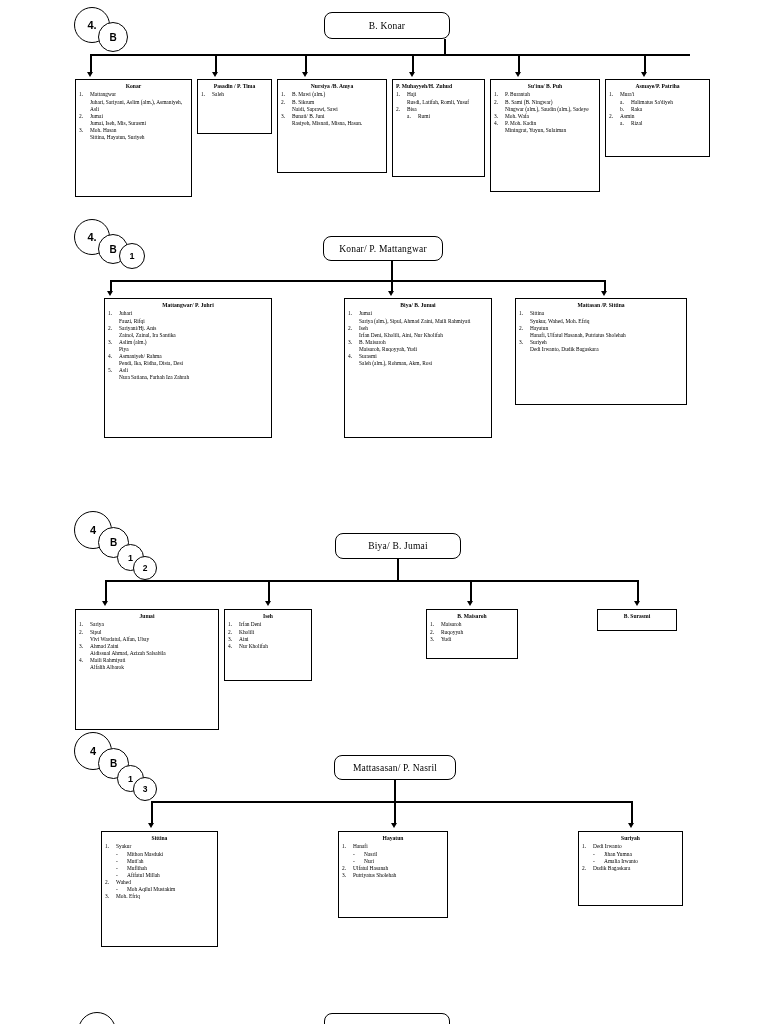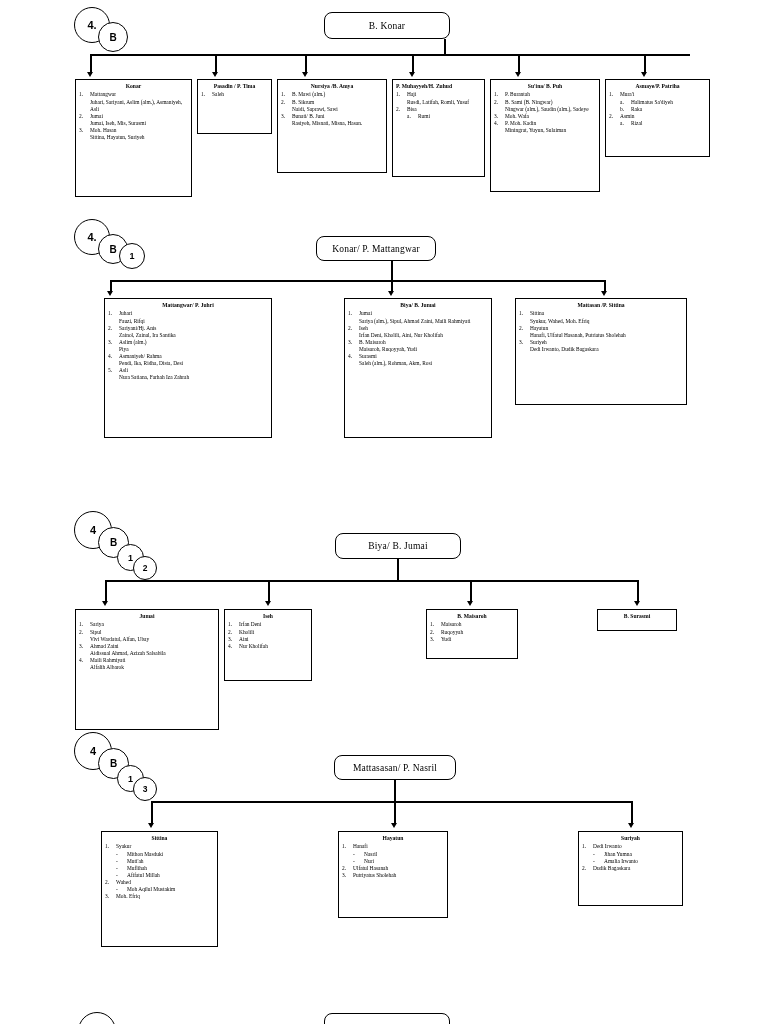--- a/index.html
+++ b/index.html
@@ -193,21 +193,21 @@
   <div class="badge" style="left:74px; top:219px; width:36px; height:36px; font-size:11px;">
     <span>4.</span>
   </div>
   <div class="badge" style="left:98px; top:234px; width:30px; height:30px; font-size:10px;">
     <span>B</span>
   </div>
   <div class="badge" style="left:119px; top:243px; width:26px; height:26px; font-size:9px;">
     <span>1</span>
   </div>
 
-  <div class="root-node" style="left:316px; top:236px; width:120px; height:25px;">
+  <div class="root-node" style="left:323px; top:236px; width:120px; height:25px;">
     <span>Konar/ P. Mattangwar</span>
   </div>
   <div class="vline" style="left:391px; top:261px; height:20px;"></div>
   <div class="hline" style="left:110px; top:280px; width:495px;"></div>
   <div class="vline" style="left:110px; top:280px; height:12px;"></div>
   <div class="arrow" style="left:107.4px; top:291px;"></div>
   <div class="vline" style="left:391px; top:280px; height:12px;"></div>
   <div class="arrow" style="left:388.4px; top:291px;"></div>
   <div class="vline" style="left:604px; top:280px; height:12px;"></div>
   <div class="arrow" style="left:601.4px; top:291px;"></div>

